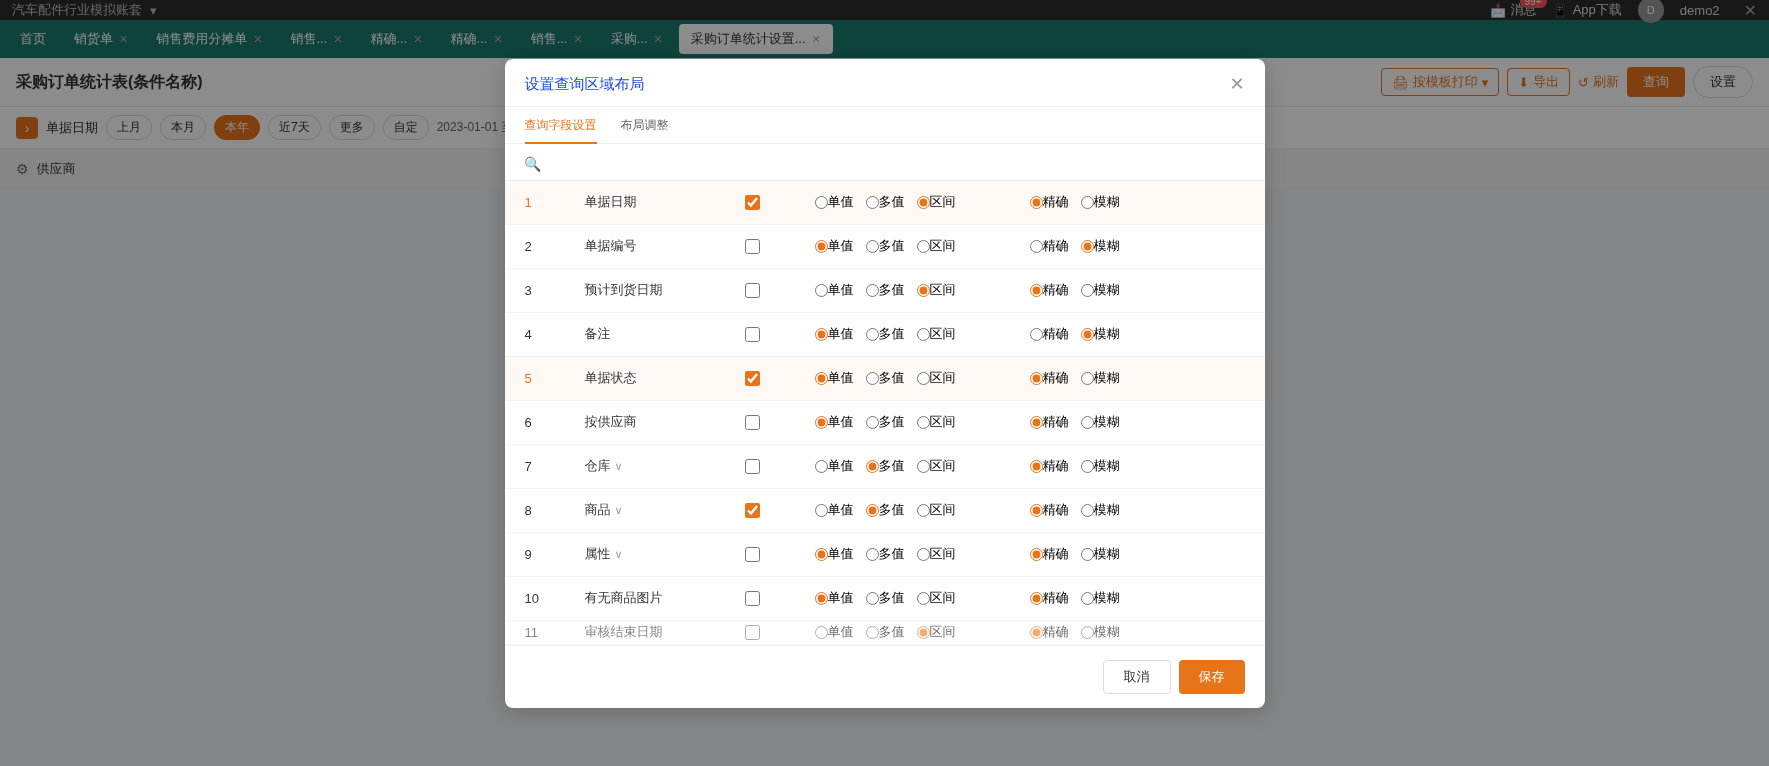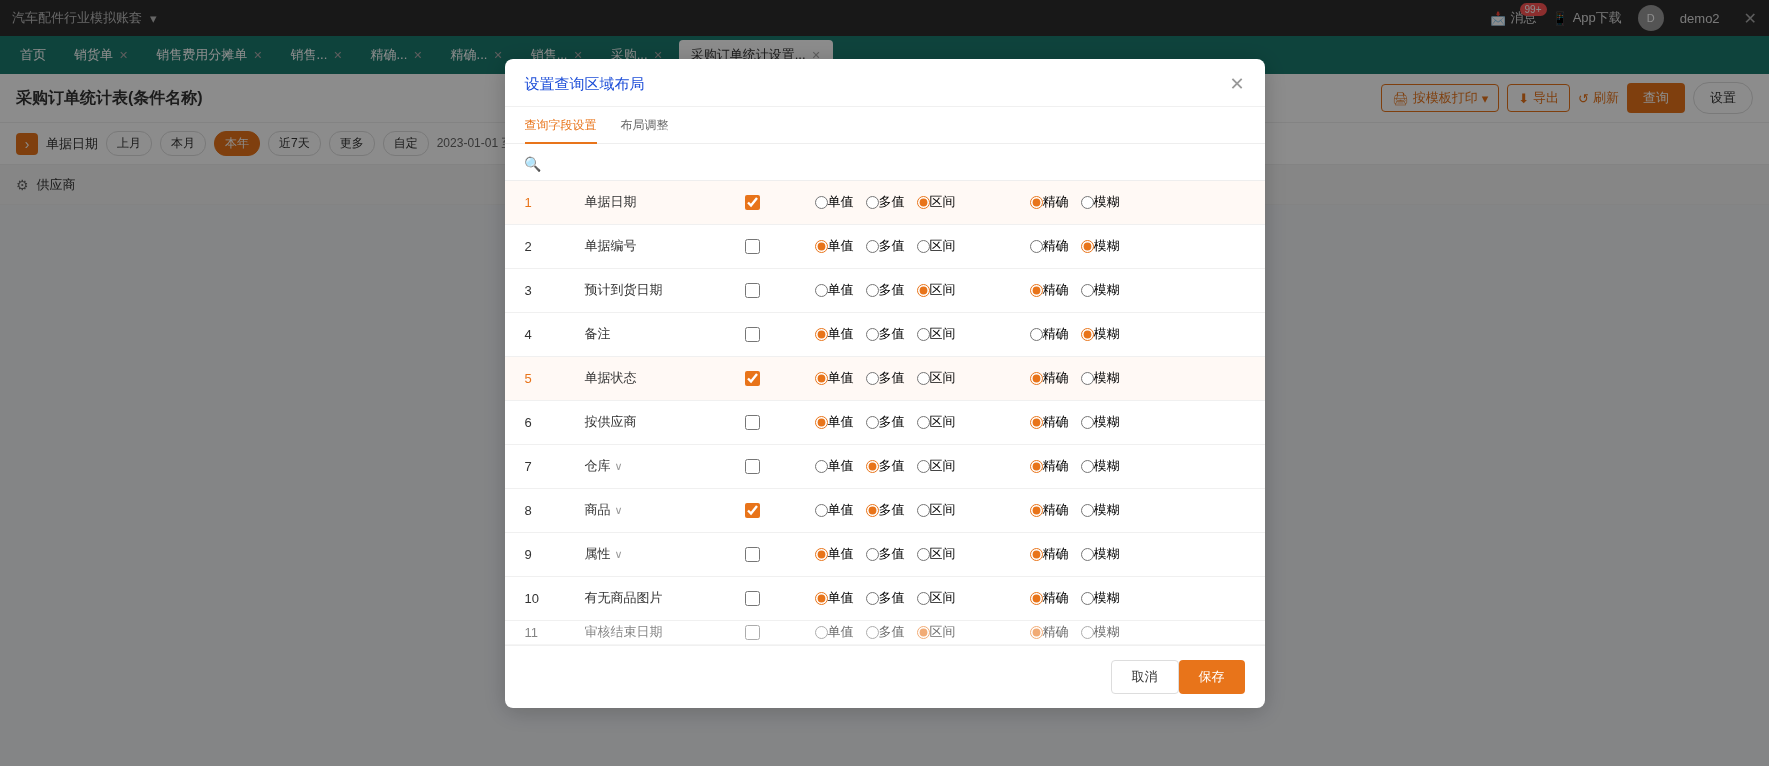--- a/index.html
+++ b/index.html
@@ -1,21 +1,21 @@
 <!DOCTYPE html>
 <html><head>
   <meta charset="utf-8">
   <style>
     * { box-sizing: border-box; margin: 0; padding: 0; }
     body { font-family: 'Microsoft YaHei', Arial, sans-serif; font-size: 13px; background: #f0f2f5; overflow: hidden; }
 
     
     .top-nav {
       background: #2d2d2d;
-      height: 36px;
+      height: 20px;
       display: flex;
       align-items: center;
       justify-content: space-between;
       padding: 0 12px;
       color: #ccc;
     }
     .top-nav-left { display: flex; align-items: center; gap: 8px; font-size: 13px; color: #ddd; }
     .top-nav-right { display: flex; align-items: center; gap: 16px; font-size: 13px; color: #ddd; }
     .top-nav-right .notif { display: flex; align-items: center; gap: 4px; position: relative; cursor: pointer; }
     .badge { background: #f55; color: #fff; border-radius: 8px; padding: 1px 5px; font-size: 10px; position: absolute; top: -6px; right: -10px; }
@@ -201,21 +201,21 @@
     .radio-item input[type="radio"] { accent-color: #e8741a; cursor: pointer; }
 
     
     .match-group { display: flex; align-items: center; gap: 12px; }
 
     
     .dialog-footer {
       padding: 14px 20px;
       display: flex;
       justify-content: flex-end;
-      gap: 0;
+      gap: 8px;
       border-top: 1px solid #f0f0f0;
     }
     .btn-cancel { background: #fff; color: #333; border: 1px solid #ddd; padding: 7px 20px; border-radius: 4px; cursor: pointer; font-size: 13px; }
     .btn-save { background: #e8741a; color: #fff; border: none; padding: 7px 20px; border-radius: 4px; cursor: pointer; font-size: 13px; }
 
     .top-app-name { font-size: 13px; color: #bbb; }
     .top-dropdown { color: #bbb; }
   </style>
 </head>
 <body>

